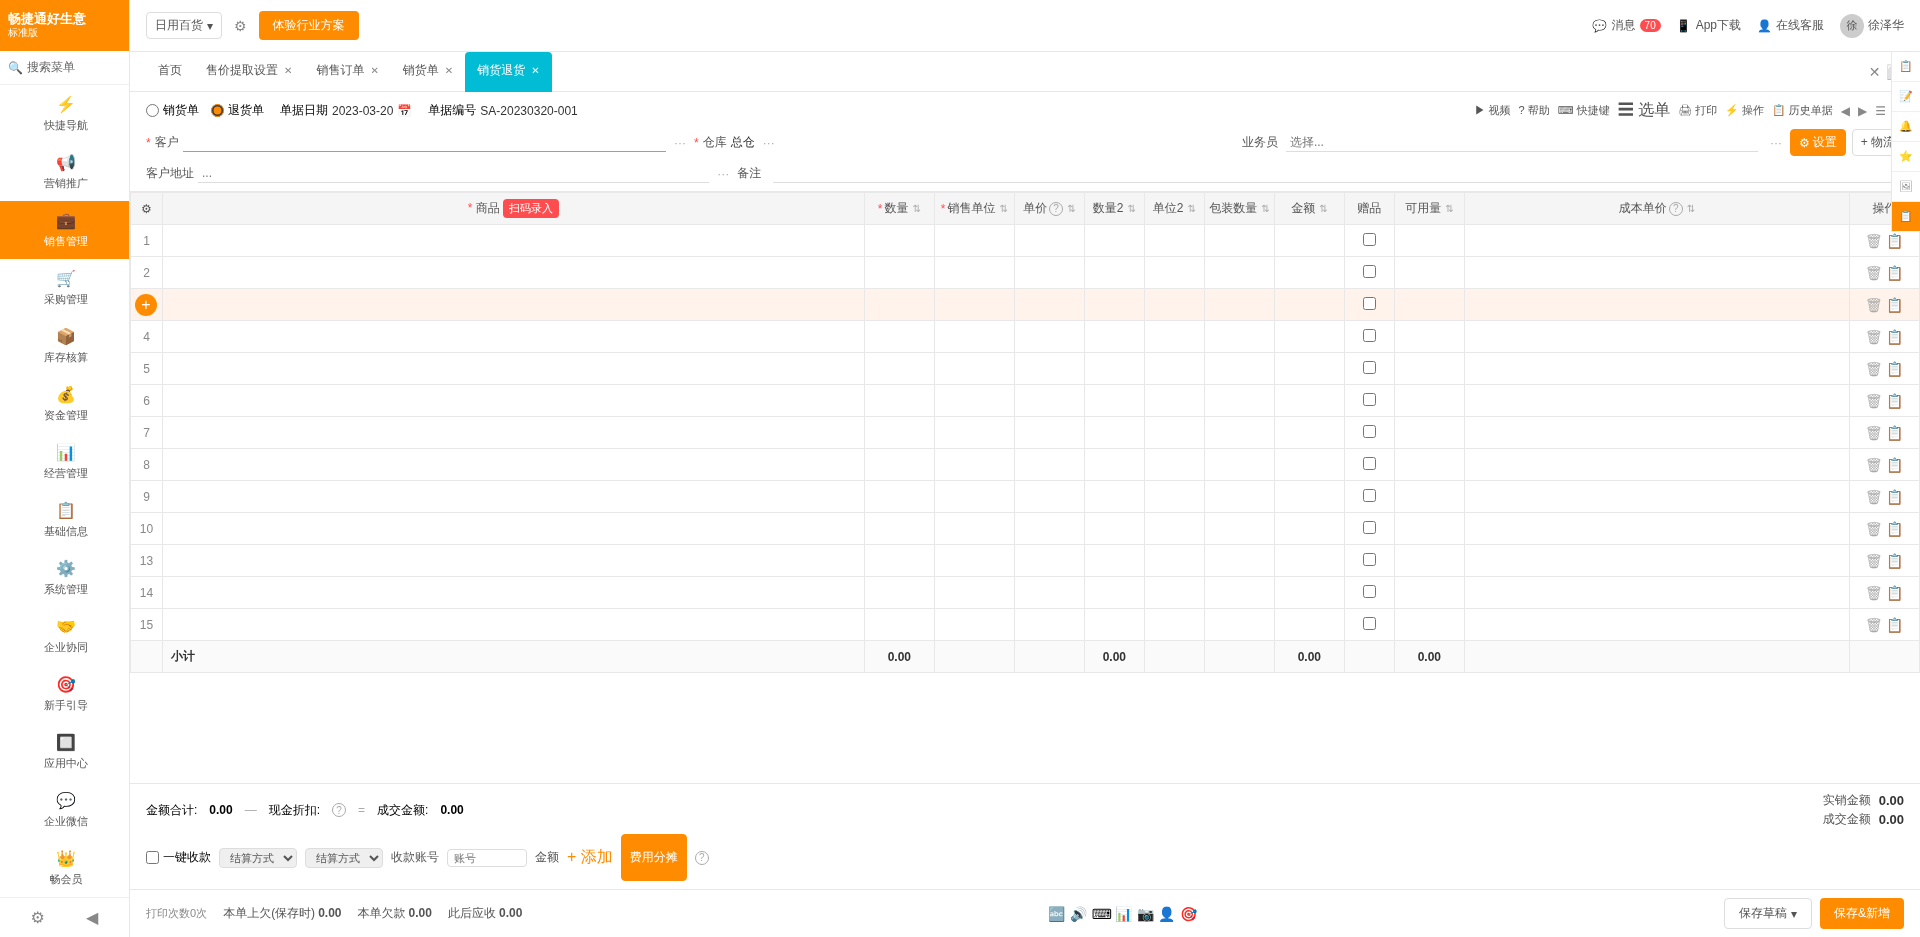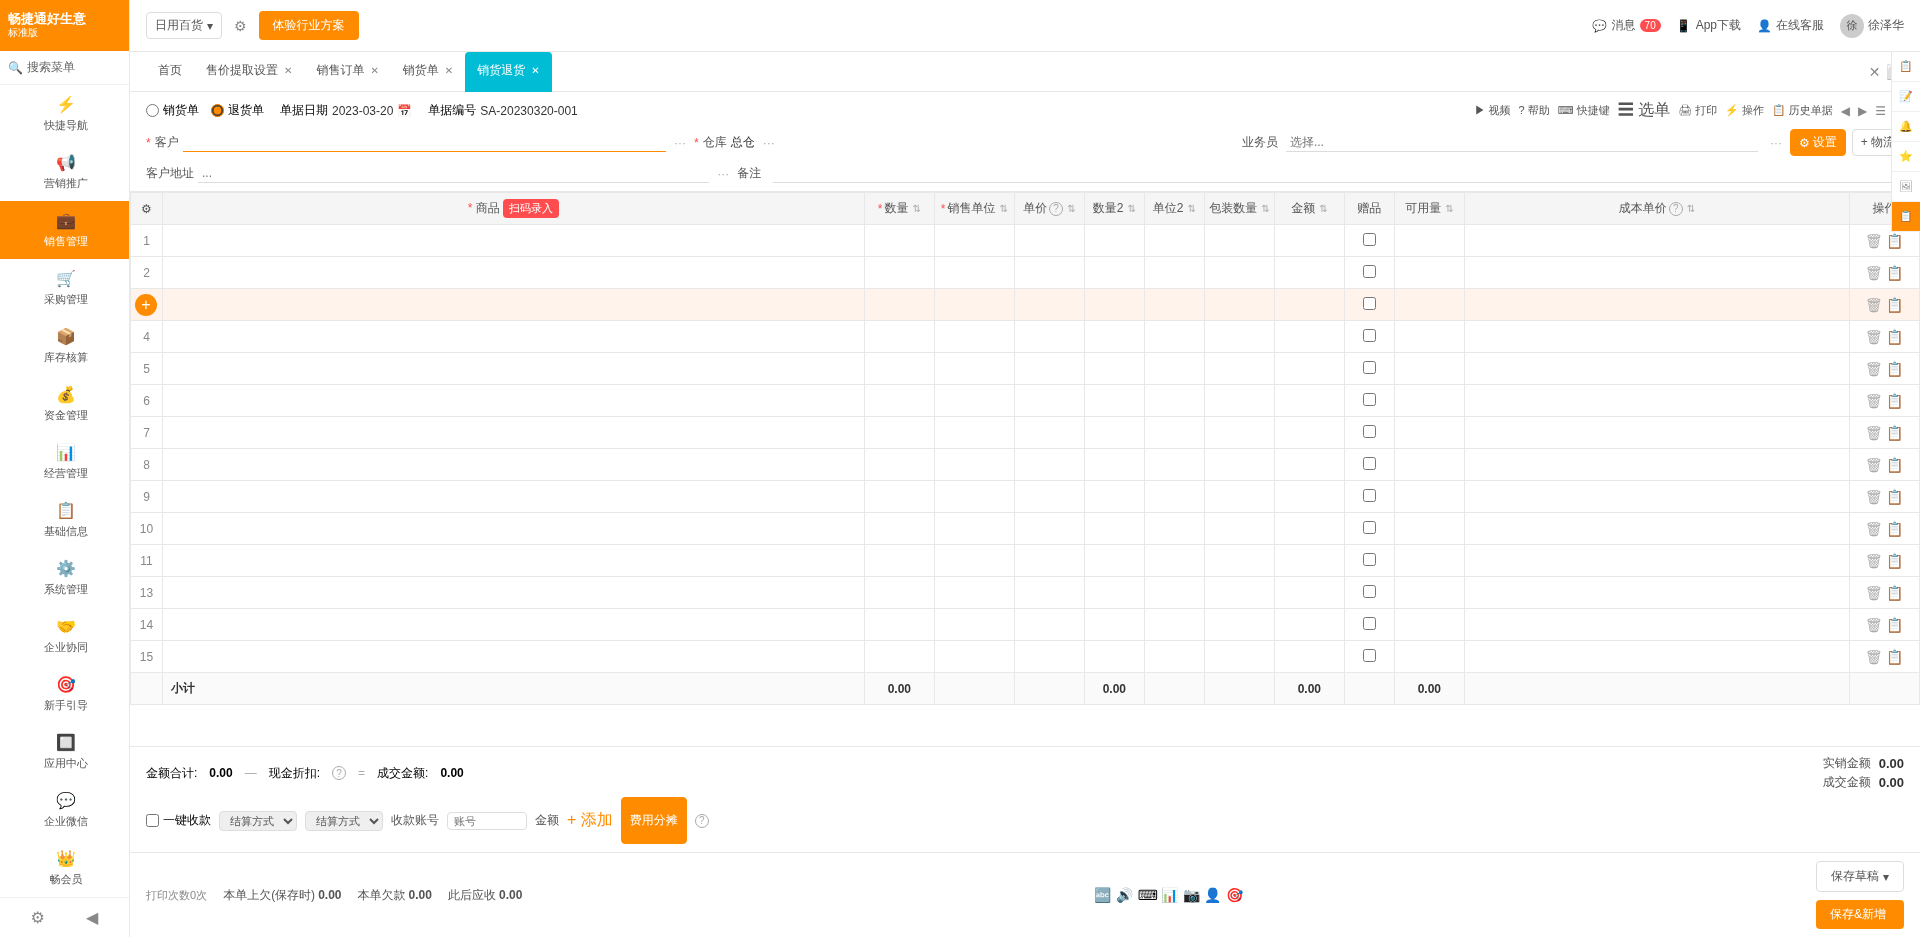--- a/index.html
+++ b/index.html
@@ -68,21 +68,21 @@
 
     
     .footer-area { background: #fff; border-top: 1px solid #e8e8e8; padding: 8px 16px; }
     .footer-row1 { display: flex; align-items: center; gap: 12px; margin-bottom: 6px; }
     .footer-row2 { display: flex; align-items: center; gap: 8px; }
     .footer-amount-row { display: flex; align-items: center; gap: 8px; }
 
     
     .bottom-bar { background: #fff; border-top: 1px solid #e8e8e8; padding: 8px 16px; display: flex; align-items: center; gap: 16px; }
     .bottom-bar .left { display: flex; gap: 16px; align-items: center; }
-    .bottom-bar .right { margin-left: auto; display: flex; gap: 8px; flex-direction: column; }
+    .bottom-bar .right { margin-left: auto; display: flex; gap: 8px; }
     .save-draft-btn { border: 1px solid #ddd; border-radius: 4px; padding: 6px 14px; cursor: pointer; background: #fff; color: #555; font-size: 12px; display: flex; align-items: center; gap: 4px; }
     .save-new-btn { background: #ff8c00; color: #fff; border: none; border-radius: 4px; padding: 6px 14px; cursor: pointer; font-size: 12px; display: flex; align-items: center; gap: 4px; }
     .bottom-stat { color: #555; font-size: 11px; }
     .print-info { color: #888; font-size: 11px; }
     .toolbar-icons { display: flex; gap: 4px; align-items: center; }
     .help-icon { display: inline-flex; align-items: center; justify-content: center; width: 14px; height: 14px; border-radius: 50%; border: 1px solid #aaa; color: #aaa; font-size: 10px; cursor: pointer; }
 
     .col-sortable { display: flex; align-items: center; justify-content: center; gap: 2px; }
     
     .expense-btn { background: #fff; border: 1px solid #ddd; border-radius: 4px; padding: 14px 8px; cursor: pointer; color: #555; font-size: 11px; }
@@ -565,40 +565,20 @@
             <td></td>
             <td>
               <div class="action-icons">
                 <span style="cursor:pointer;color:#aaa;">🗑</span>
                 <span style="cursor:pointer;color:#aaa;">📋</span>
               </div>
             </td>
           </tr>
           <tr>
             <td class="row-num">10</td>
-            <td></td>
-            <td></td>
-            <td></td>
-            <td></td>
-            <td></td>
-            <td></td>
-            <td></td>
-            <td></td>
-            <td class="checkbox-cell"><input type="checkbox" style=""></td>
-            <td></td>
-            <td></td>
-            <td>
-              <div class="action-icons">
-                <span style="cursor:pointer;color:#aaa;">🗑</span>
-                <span style="cursor:pointer;color:#aaa;">📋</span>
-              </div>
-            </td>
-          </tr>
-          <tr>
-            <td class="row-num">11</td>
             <td></td>
             <td></td>
             <td></td>
             <td></td>
             <td></td>
             <td></td>
             <td></td>
             <td></td>
             <td class="checkbox-cell"><input type="checkbox" style=""></td>
             <td></td>

